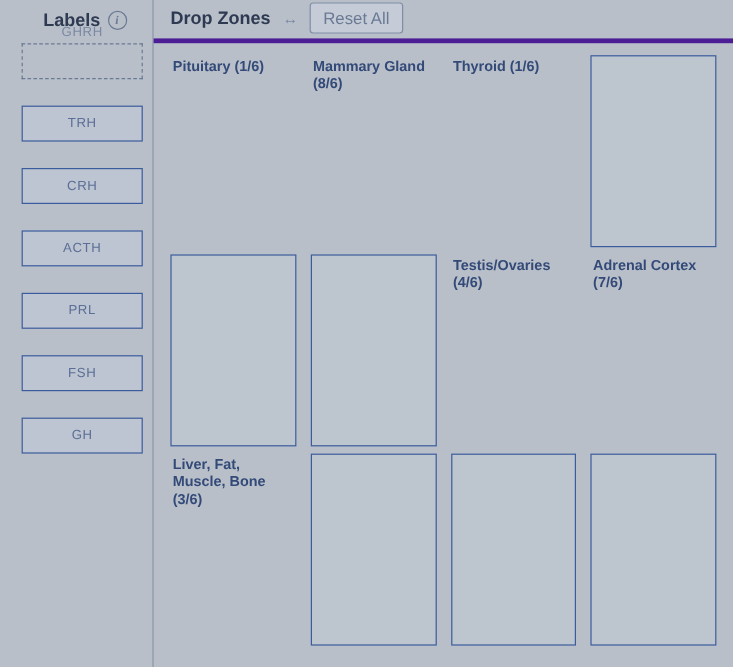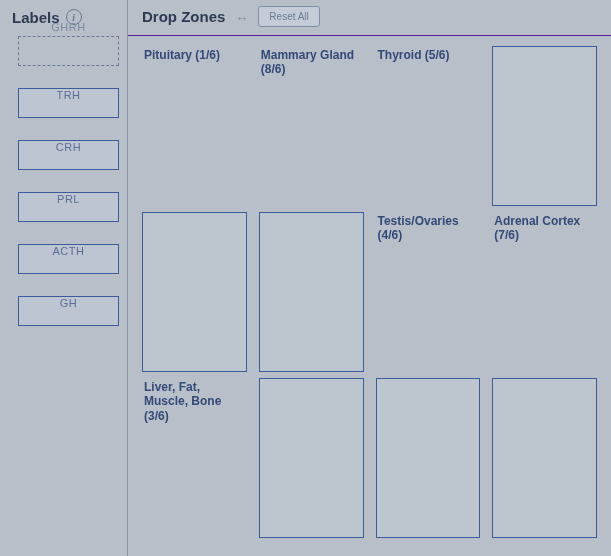--- a/index.html
+++ b/index.html
@@ -27,20 +27,21 @@
     }
     .left-header {
       display: flex;
       align-items: center;
       gap: 6px;
       padding: 8px 10px 10px 12px;
       font-weight: bold;
       color: #2d3a52;
       font-size: 15px;
       height: 36px;
+      margin-left: 24px;
     }
     .info-icon {
       width: 16px; height: 16px;
       border: 1.5px solid #6a7a94;
       border-radius: 50%;
       display: inline-flex;
       align-items: center;
       justify-content: center;
       font-size: 10px;
       color: #6a7a94;
@@ -52,20 +53,21 @@
       display: flex;
       flex-direction: column;
       gap: 22px;
       padding: 0 8px 0 18px;
     }
     .label-chip {
       height: 30px;
       border: 1.5px solid #3a5b9c;
       background: rgba(200,210,225,0.35);
       display: flex;
+      align-items: center;
       justify-content: center;
       font-size: 11px;
       color: #5b6e95;
       letter-spacing: 0.5px;
       cursor: grab;
       position: relative;
     }
     .label-chip.ghrh-slot {
       border: 1.5px dashed #6a7a94;
       background: transparent;
@@ -84,36 +86,36 @@
       flex: 1;
       display: flex;
       flex-direction: column;
     }
     .right-header {
       display: flex;
       align-items: center;
       gap: 10px;
       padding: 8px 10px 10px 14px;
       height: 36px;
-      border-bottom: 1px solid #4c1d95;
+      border-bottom: 4px solid #4c1d95;
     }
     .right-header .title {
       font-weight: bold;
       color: #2d3a52;
       font-size: 15px;
     }
     .arrow-icon {
       color: #7a8aa4;
       font-size: 13px;
     }
     .reset-btn {
       border: 1px solid #7f8ea6;
       background: rgba(210,218,230,0.5);
       color: #6a7a94;
-      font-size: 10px;
+      font-size: 14px;
       padding: 4px 10px;
       border-radius: 3px;
       cursor: pointer;
     }
     .zones-wrap {
       flex: 1;
       padding: 10px 14px 8px 14px;
       display: grid;
       grid-template-columns: repeat(4, 1fr);
       grid-template-rows: auto 1fr auto 1fr;
@@ -146,42 +148,45 @@
     </div>
     <div class="labels-list">
       <div class="label-chip ghrh-slot" data-ghost="GHRH"></div>
       <div class="label-chip">
           <span>TRH</span>
         </div>
       <div class="label-chip">
           <span>CRH</span>
         </div>
       <div class="label-chip">
+          <span>ACTH</span>
+        </div>
+      <div class="label-chip">
           <span>PRL</span>
         </div>
       <div class="label-chip">
-          <span>ACTH</span>
+          <span>FSH</span>
         </div>
       <div class="label-chip">
           <span>GH</span>
         </div>
     </div>
   </div>
 
   <div class="right-panel">
     <div class="right-header">
       <span class="title">Drop Zones</span>
       <span class="arrow-icon">↔</span>
       <button class="reset-btn">Reset All</button>
     </div>
     <div class="zones-wrap">
 
       <div class="zone-head">Pituitary (1/6)</div>
       <div class="zone-head">Mammary Gland (8/6)</div>
-      <div class="zone-head">Thyroid (5/6)</div>
+      <div class="zone-head">Thyroid (1/6)</div>
 
       <div class="zone-box"></div>
       <div class="zone-box"></div>
       <div class="zone-box"></div>
 
       <div class="zone-head">Testis/Ovaries (4/6)</div>
       <div class="zone-head">Adrenal Cortex (7/6)</div>
       <div class="zone-head">Liver, Fat, Muscle, Bone (3/6)</div>
 
       <div class="zone-box"></div>

